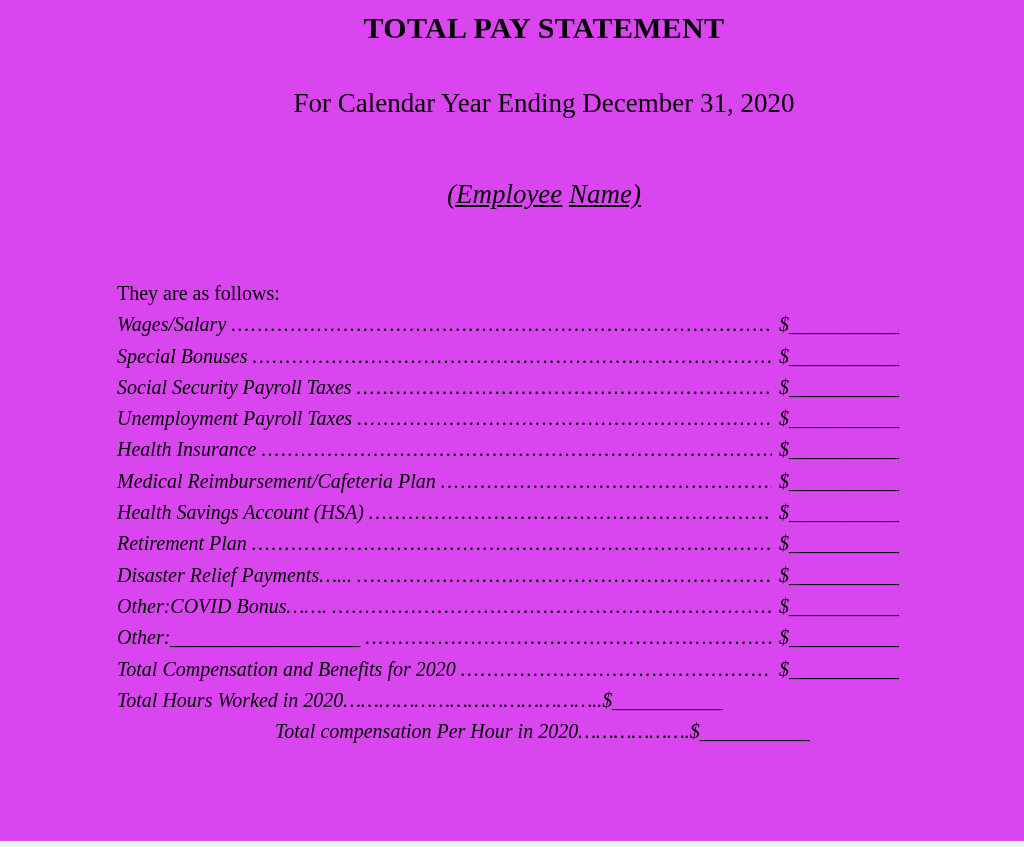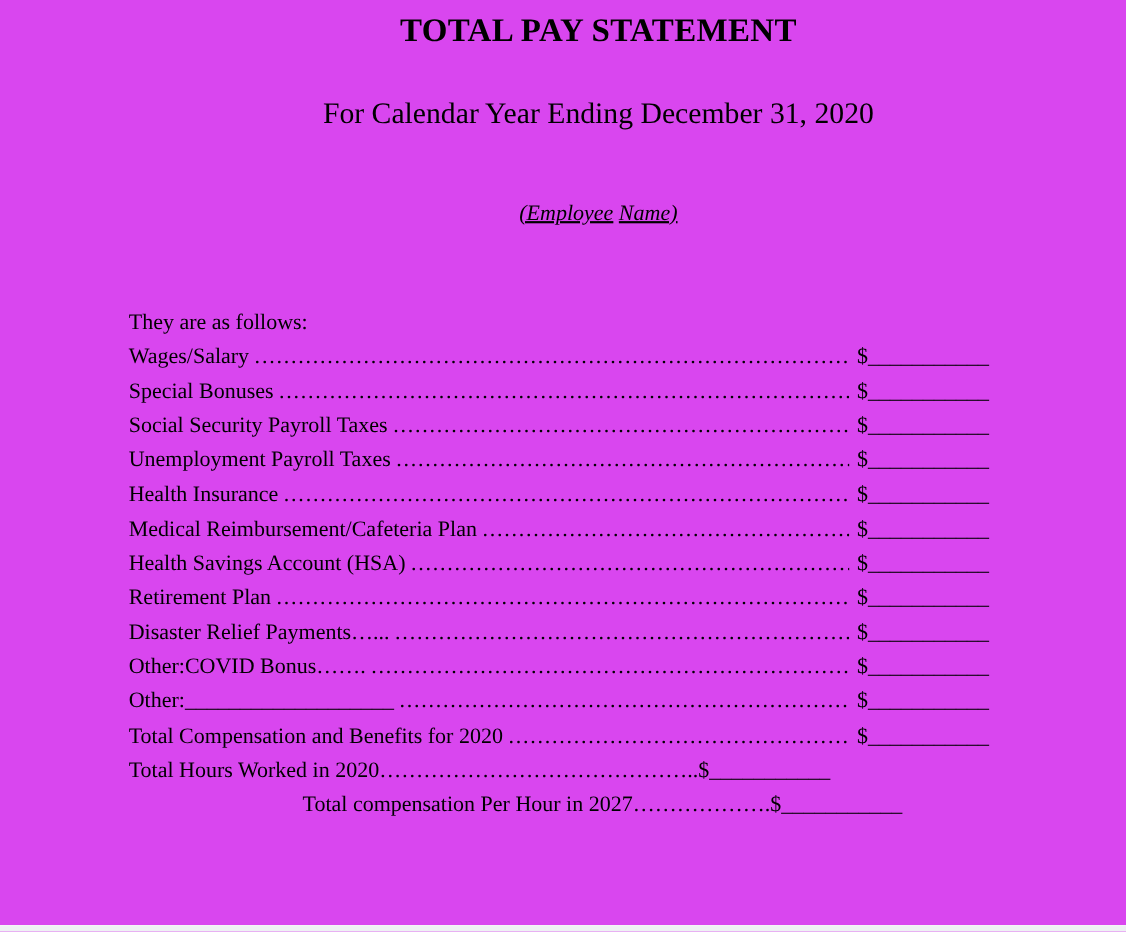--- a/index.html
+++ b/index.html
@@ -28,39 +28,39 @@
     letter-spacing: 0.3px;
   }
   .subtitle {
     margin-top: 42px;
     font-size: 27px;
     line-height: 32px;
     font-weight: 400;
   }
   .employee-line {
     margin-top: 59px;
-    font-size: 20px;
+    font-size: 27px;
     line-height: 32px;
     font-style: italic;
   }
   .u { text-decoration: underline; }
   .intro {
     margin: 53px 0 0 36px;
     width: 985px;
     font-size: 24px;
     line-height: 31px;
   }
   .intro .paren-name { font-style: italic; }
   .pay-list {
     margin: 68px 0 0 117px;
     width: 782px;
     font-size: 20px;
     line-height: 31.3px;
   }
-  .pay-row { display: flex; align-items: flex-end; }
+  .pay-row { display: flex; align-items: flex-end; font-style: italic; }
   .pay-row .label { white-space: pre; flex: 0 0 auto; }
   .pay-row .leader {
     flex: 1 1 auto;
     overflow: hidden;
     white-space: nowrap;
     letter-spacing: 1.6px;
     margin: 0 7px 0 5px;
   }
   .pay-row .dollar { flex: 0 0 auto; }
   .pay-row .blank { flex: 0 0 auto; white-space: pre; }
@@ -169,18 +169,18 @@
 
     <div class="pay-row">
       <span class="label">Total Compensation and Benefits for 2020</span>
       <span class="leader">..........................................................................................................................................</span>
       <span class="dollar">$</span>
       <span class="blank">___________</span>
     </div>
 
     <div class="pay-row inline-row"><span class="label">Total Hours Worked in 2020……………………………………..</span><span class="dollar">$</span><span class="blank">___________</span></div>
 
-    <div class="pay-row inline-row indent-row"><span class="label">Total compensation Per Hour in 2027……………….</span><span class="dollar">$</span><span class="blank">___________</span></div>
+    <div class="pay-row inline-row indent-row"><span class="label">Total compensation Per Hour in 2020……………….</span><span class="dollar">$</span><span class="blank">___________</span></div>
 
   </div>
 
   <div class="bottom-edge"></div>
 </div>
 
 </body></html>

